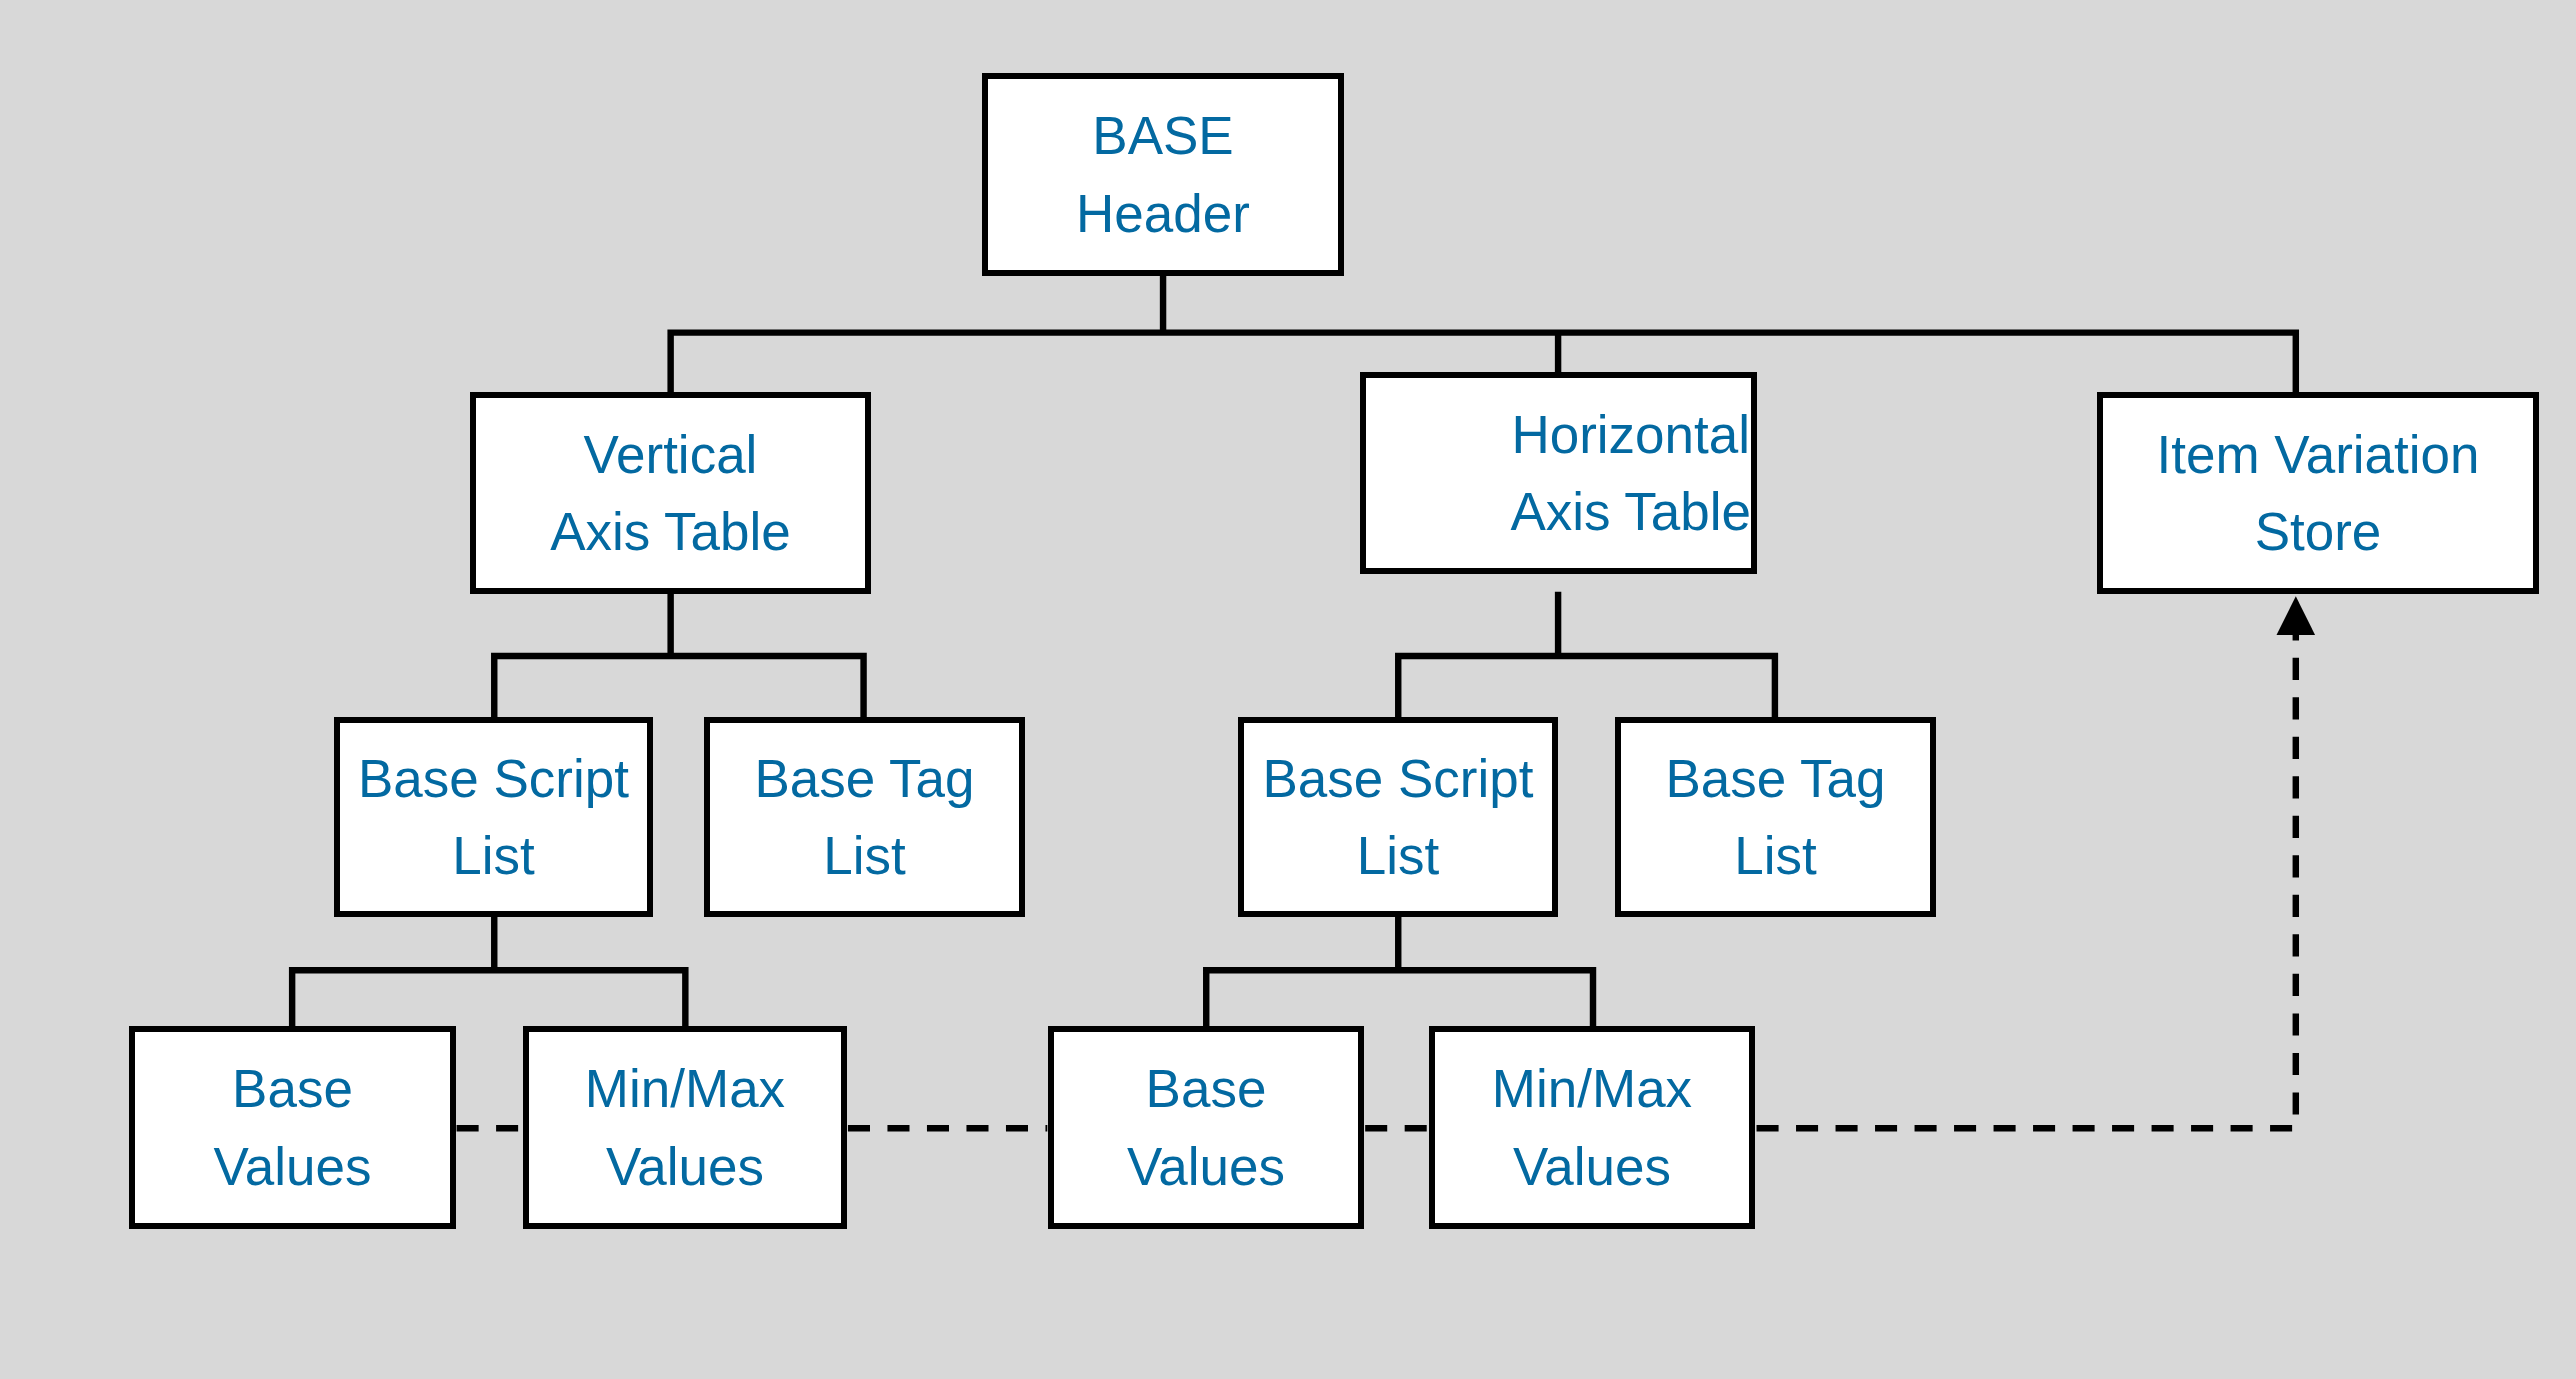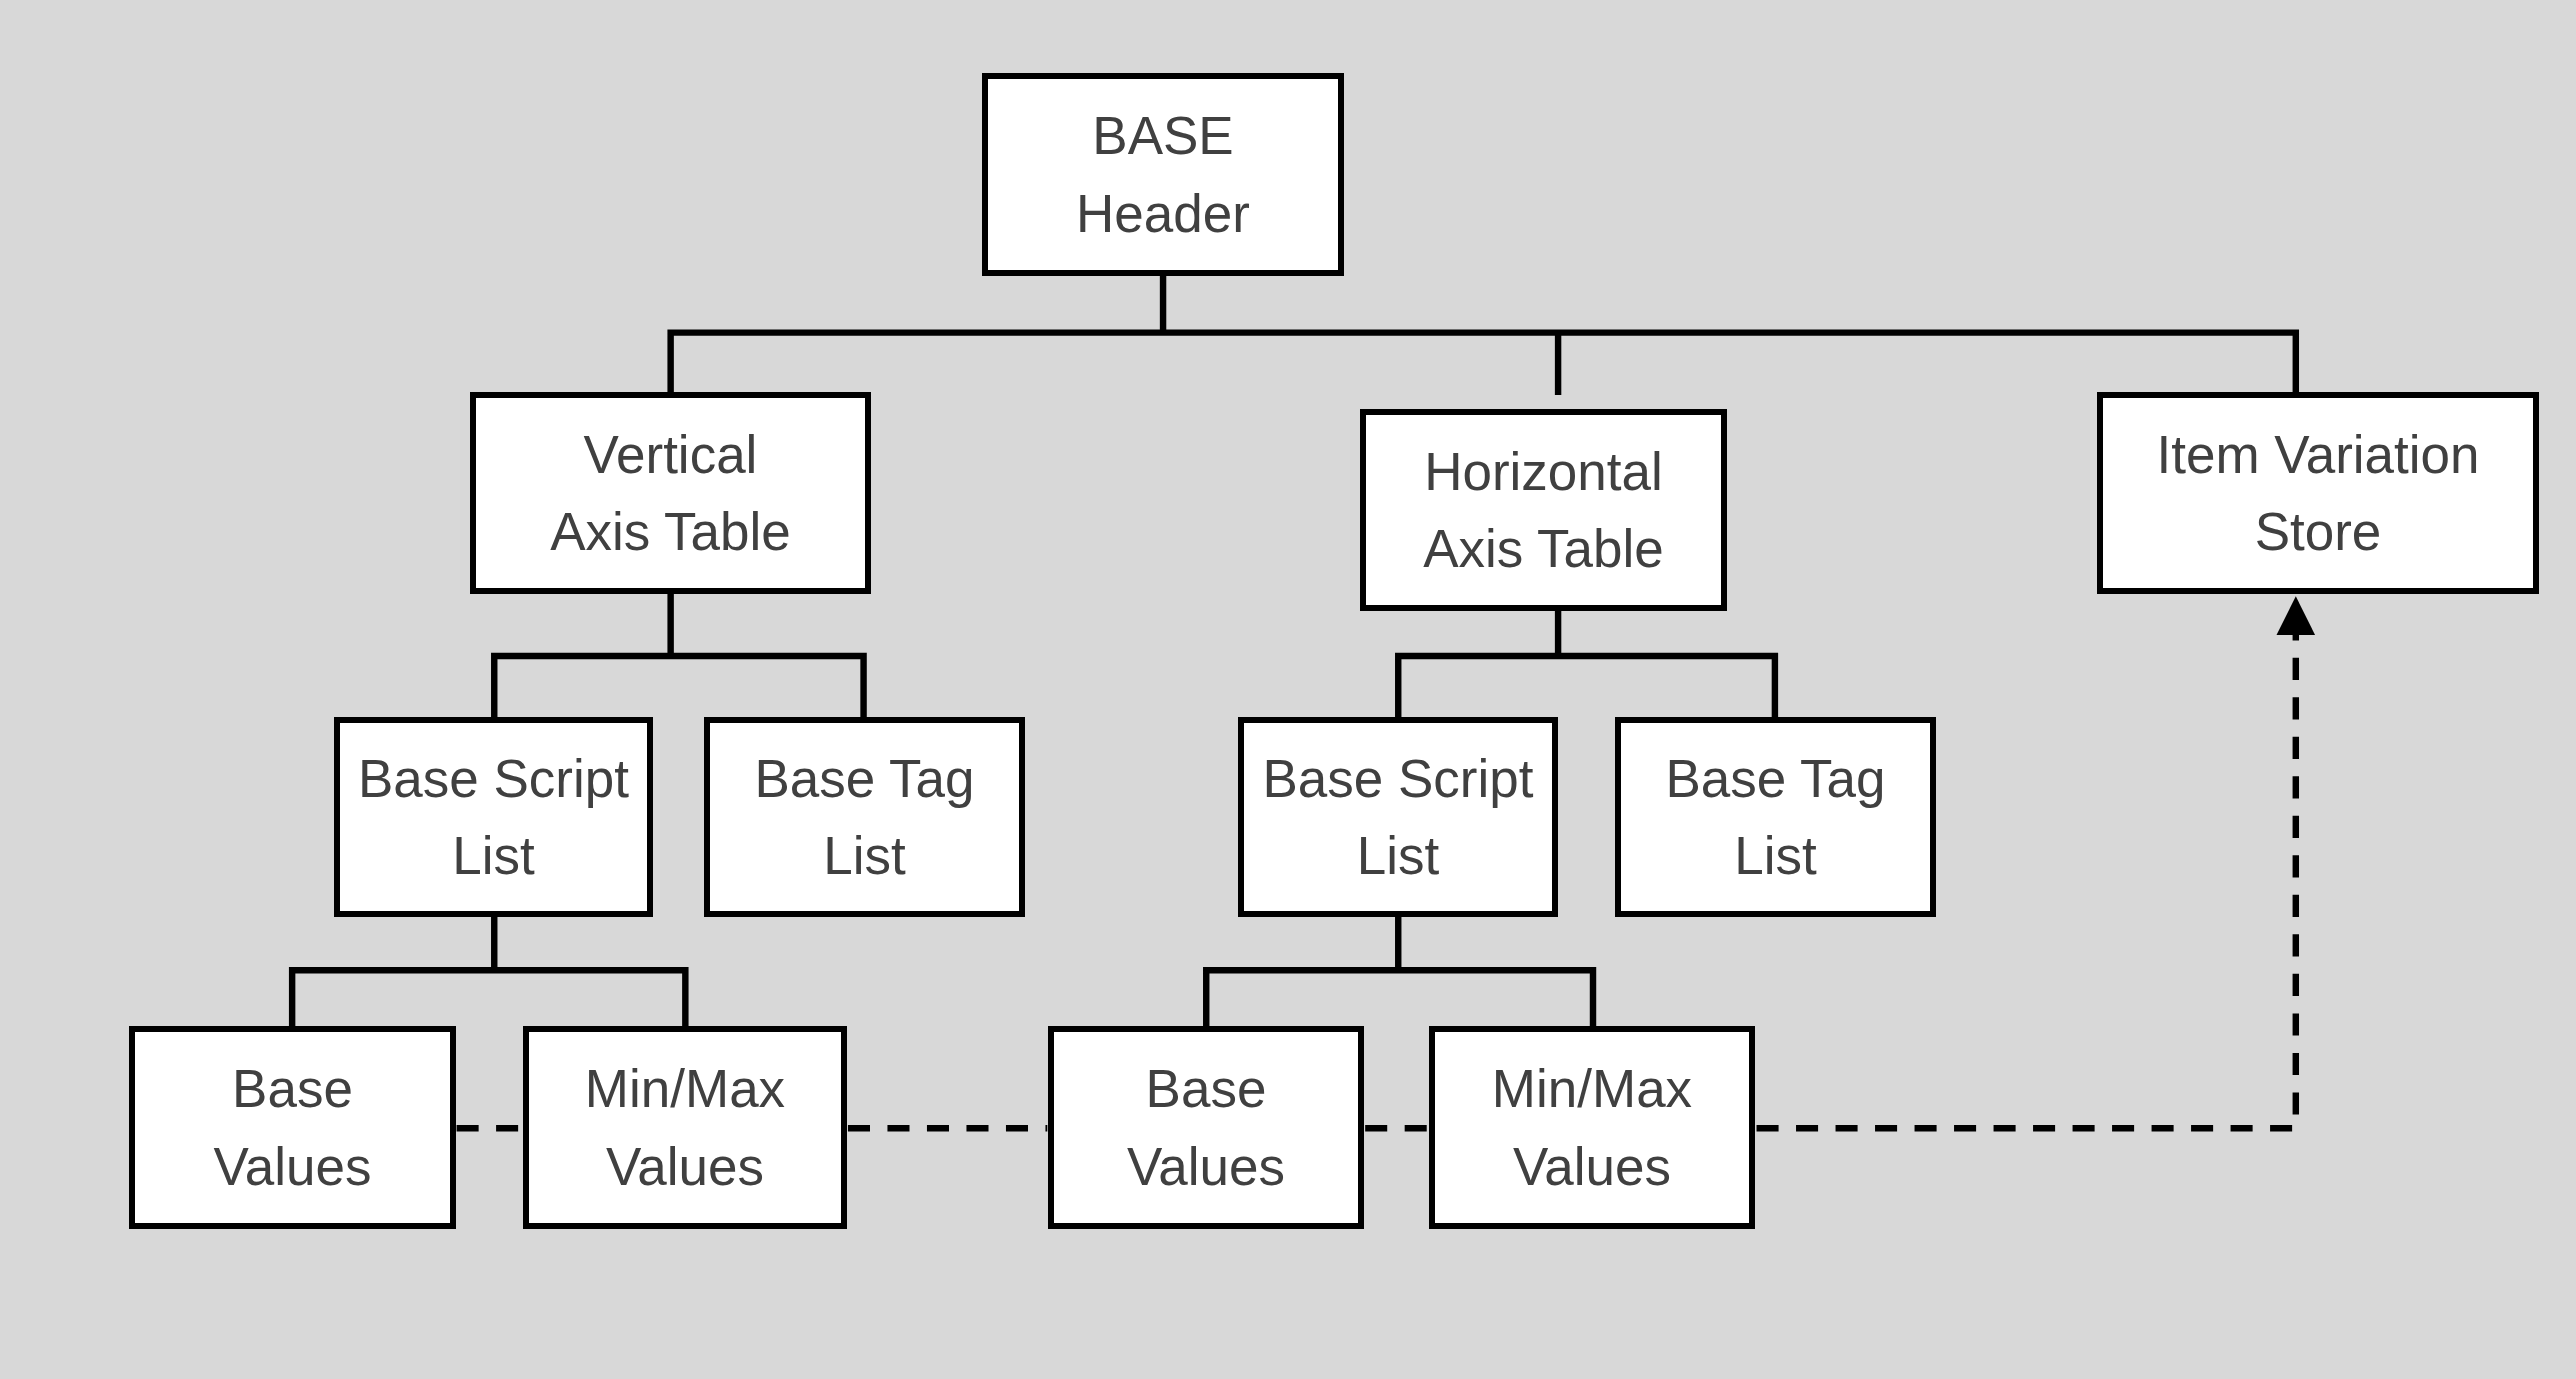--- a/index.html
+++ b/index.html
@@ -37,26 +37,26 @@
     border: 6.4px solid #000000;
     display: flex;
     align-items: center;
     justify-content: center;
     text-align: center;
   }
   .node .label {
     white-space: pre-line;
     font-size: 53px;
     line-height: 1.46;
-    color: #404040;
+    color: #0369a1;
   }
   
   #n-base-header        { left: 982px; top: 73px;   width: 362px; height: 203px; }
   #n-vertical-axis      { left: 470px;  top: 392px;  width: 401px; height: 202px; }
-  #n-horizontal-axis    { left: 1360px; top: 409px;  width: 367px; height: 202px; }
+  #n-horizontal-axis    { left: 1360px; top: 372px;  width: 397px; height: 202px; justify-content: flex-end; }
   #n-item-variation     { left: 2097px; top: 392px;  width: 442px; height: 202px; }
   #n-v-base-script      { left: 334px;  top: 717px;  width: 319px; height: 200px; }
   #n-v-base-tag         { left: 704px;  top: 717px;  width: 321px; height: 200px; }
   #n-h-base-script      { left: 1238px; top: 717px;  width: 320px; height: 200px; }
   #n-h-base-tag         { left: 1615px; top: 717px;  width: 321px; height: 200px; }
   #n-v-base-values      { left: 129px;  top: 1026px; width: 327px; height: 203px; }
   #n-v-minmax-values    { left: 523px;  top: 1026px; width: 324px; height: 203px; }
   #n-h-base-values      { left: 1048px; top: 1026px; width: 316px; height: 203px; }
   #n-h-minmax-values    { left: 1429px; top: 1026px; width: 326px; height: 203px; }
 </style>

